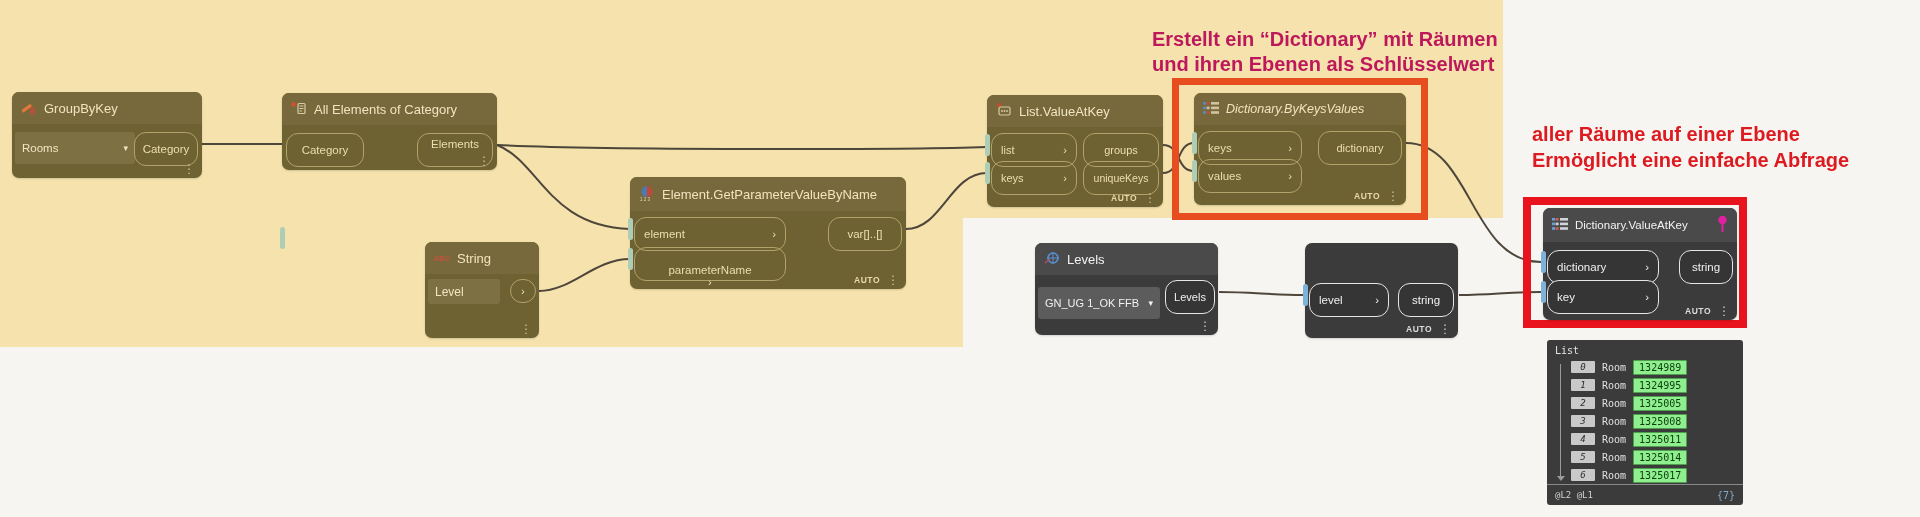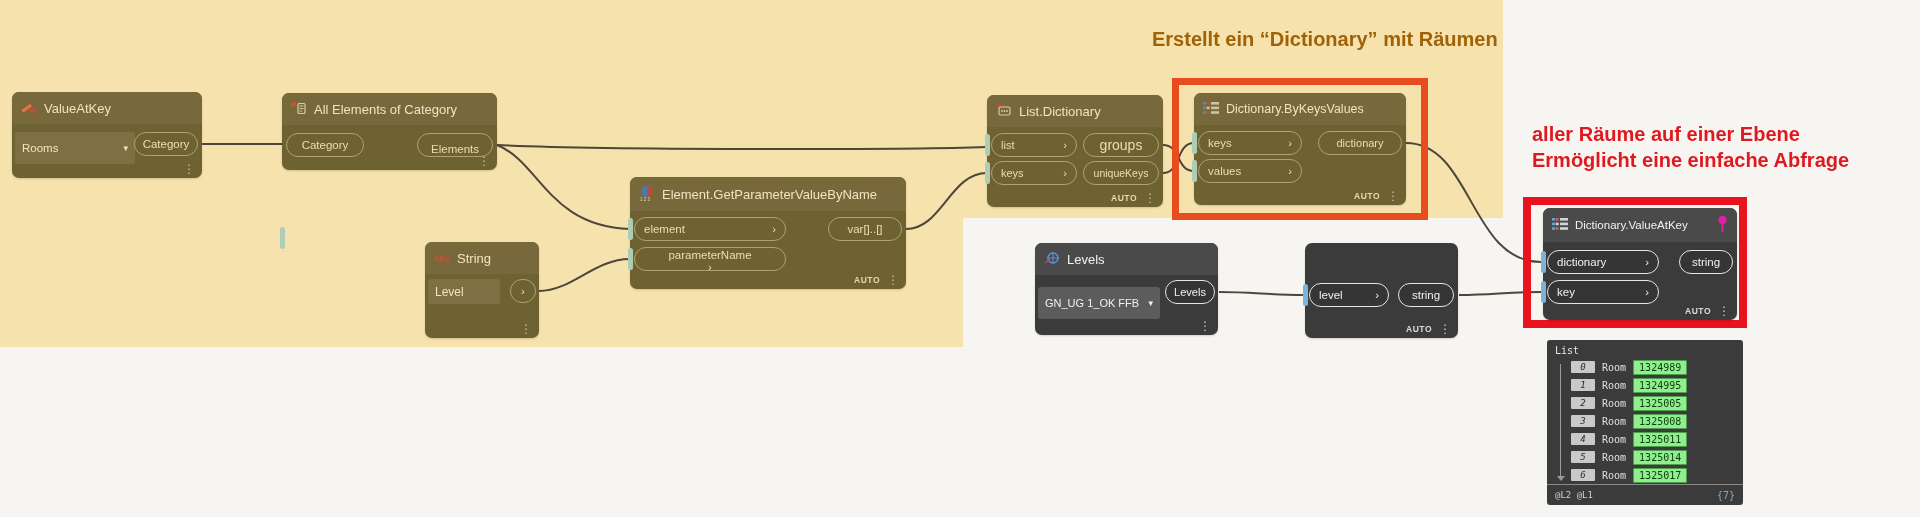--- a/index.html
+++ b/index.html
@@ -15,21 +15,21 @@
   
   .node{position:absolute;border-radius:7px;box-shadow:0 1px 2px rgba(0,0,0,.15);}
   .node.olive{background:var(--olive-body);}
   .node.dark{background:var(--dark-body);}
   .hdr{position:absolute;left:0;top:0;right:0;display:flex;align-items:center;gap:7px;
        padding:0 9px;border-radius:7px 7px 0 0;box-sizing:border-box;}
   .olive .hdr{background:var(--olive-head);color:#f0e5c0;}
   .dark  .hdr{background:var(--dark-head);color:#f2f2f2;}
   .hdr .ttl{white-space:nowrap;overflow:hidden;}
   .pill{position:absolute;display:flex;align-items:center;justify-content:space-between;
-        box-sizing:border-box;border-radius:12px;font-size:11.5px;padding:1px 9px;height:24px;}
+        box-sizing:border-box;border-radius:12px;font-size:11.5px;padding:16px 9px;height:24px;}
   .olive .pill{border:1px solid var(--olive-line);color:var(--olive-text);}
   .dark  .pill{border:1px solid var(--dark-line);color:var(--dark-text);background:#353535;}
   .pill.out{justify-content:center;}
   .nub{position:absolute;width:5px;height:22px;border-radius:3px;left:-2px;}
   .olive .nub{background:#aecdb6;}
   .dark  .nub{background:#7fb2d9;}
   .ddown{position:absolute;display:flex;align-items:center;justify-content:space-between;
          box-sizing:border-box;height:25px;padding:16px 7px;font-size:11.5px;border-radius:3px;}
   .olive .ddown{background:#7d7144;color:#f0e5c0;}
   .dark  .ddown{background:#5c5c5c;color:#f2f2f2;margin-top:7px;}
@@ -38,21 +38,21 @@
   .footer{position:absolute;right:7px;bottom:4px;display:flex;align-items:center;gap:7px;}
   .lacing{font-size:8.5px;font-weight:bold;letter-spacing:.5px;}
   .olive .lacing{color:#ead9a8;} .dark .lacing{color:#dcdcdc;}
   .dots{font-size:12px;line-height:10px;}
   .olive .dots{color:#cfc29a;} .dark .dots{color:#cfcfcf;}
   
   .hl{position:absolute;box-sizing:border-box;}
   .hl.orange{border:7px solid #e84d1f;}
   .hl.red{border:8px solid #e8131c;}
   .note{position:absolute;font-size:20px;font-weight:600;line-height:25px;white-space:nowrap;}
-  .note.orange{color:#a16207;}
+  .note.orange{color:#be185d;}
   .note.red{color:#de1a21;}
   
   .preview{position:absolute;background:#3b3b3b;border-radius:3px;
            font-family:"DejaVu Sans Mono",monospace;color:#e4e4e4;}
   .preview .phead{font-size:10px;padding:5px 0 2px 8px;}
   .prow{display:flex;align-items:center;gap:7px;height:18px;padding-left:24px;}
   .idx{display:inline-flex;align-items:center;justify-content:center;min-width:24px;height:12px;
        background:#c9c9c9;color:#2c2c2c;font-size:9px;font-style:italic;border-radius:1px;}
   .rlabel{font-size:10px;color:#e0e0e0;}
   .gbadge{font-size:10px;background:#8fef8f;color:#0c3c0c;border:1px solid #4f9f4f;
@@ -91,21 +91,21 @@
   </svg>
 
   <div class="node olive" style="left:12px;top:92px;width:190px;height:86px;">
     <div class="hdr" style="height:32px;font-size:13px;">
       <span>
         <svg width="16" height="16" viewBox="0 0 16 16">
           <rect x="0" y="8" width="11" height="3.2" rx="1" transform="rotate(-36 5 9)" fill="#e0783c"></rect>
           <path d="M9 9.5h5M9 12h5M9 14.5h5" stroke="#d04838" stroke-width="1.3"></path>
         </svg>
       </span>
-      <span class="ttl">ValueAtKey</span>
+      <span class="ttl">GroupByKey</span>
     </div>
     <div class="ddown" style="left:3px;top:40px;width:120px;">
       <span>Rooms</span>
       <span style="font-size:9px;">▾</span>
     </div>
     <div class="pill out" style="right:4px;top:40px;width:64px;">
         <span>Category</span>
       </div>
     <div class="footer">
         <span class="dots">⋮</span>
@@ -185,48 +185,48 @@
     <div class="hdr" style="height:32px;font-size:13px;">
       <span>
         <svg width="16" height="16" viewBox="0 0 16 16">
           <circle cx="3" cy="3" r="2" fill="#d04830"></circle>
           <rect x="3" y="5" width="11" height="8" rx="1.5" fill="none" stroke="#d8cca6" stroke-width="1.2"></rect>
           <circle cx="6" cy="9" r=".9" fill="#d8cca6"></circle>
             <circle cx="8.5" cy="9" r=".9" fill="#d8cca6"></circle>
             <circle cx="11" cy="9" r=".9" fill="#d8cca6"></circle>
         </svg>
       </span>
-      <span class="ttl">List.Dictionary</span>
+      <span class="ttl">List.ValueAtKey</span>
     </div>
     <span class="nub" style="top:39px;"></span>
     <span class="nub" style="top:67px;"></span>
     <div class="pill" style="left:4px;top:38px;width:86px;font-size:11px;">
       <span>list</span>
         <span>›</span>
       </div>
     <div class="pill" style="left:4px;top:66px;width:86px;font-size:11px;">
       <span>keys</span>
         <span>›</span>
       </div>
-    <div class="pill out" style="right:4px;top:38px;width:76px;font-size:14px;">
+    <div class="pill out" style="right:4px;top:38px;width:76px;font-size:11px;">
       <span>groups</span>
       </div>
     <div class="pill out" style="right:4px;top:66px;width:76px;font-size:10.5px;">
       <span>uniqueKeys</span>
       </div>
     <div class="footer">
       <span class="lacing">AUTO</span>
       <span class="dots">⋮</span>
     </div>
   </div>
 
   <div class="hl orange" style="left:1172px;top:78px;width:256px;height:142px;"></div>
 
   <div class="node olive" style="left:1194px;top:93px;width:212px;height:112px;">
-    <div class="hdr" style="height:32px;font-size:12.5px;">
+    <div class="hdr" style="height:32px;font-size:12.5px;font-style:italic;">
       <span>
         <svg width="16" height="14" viewBox="0 0 16 14">
           <rect x="0" y="1" width="3" height="2.6" fill="#5a88b8"></rect>
             <rect x="3.6" y="1" width="3" height="2.6" fill="#c05040"></rect>
             <rect x="8" y="1" width="8" height="2.6" fill="#cfc3a0"></rect>
           <rect x="0" y="5.6" width="3" height="2.6" fill="#5a88b8"></rect>
             <rect x="3.6" y="5.6" width="3" height="2.6" fill="#cfc3a0"></rect>
             <rect x="8" y="5.6" width="8" height="2.6" fill="#cfc3a0"></rect>
           <rect x="0" y="10.2" width="3" height="2.6" fill="#5a88b8"></rect>
             <rect x="3.6" y="10.2" width="3" height="2.6" fill="#c05040"></rect>
@@ -331,20 +331,21 @@
       <span>string</span>
       </div>
     <div class="footer">
       <span class="lacing">AUTO</span>
       <span class="dots">⋮</span>
     </div>
   </div>
 
   <div class="note orange" style="left:1152px;top:27px;">
     <div>Erstellt ein “Dictionary” mit Räumen</div>
+    <div>und ihren Ebenen als Schlüsselwert</div>
   </div>
   <div class="note red" style="left:1532px;top:121px;line-height:26px;">
     <div>aller Räume auf einer Ebene</div>
     <div>Ermöglicht eine einfache Abfrage</div>
   </div>
 
   <div class="preview" style="left:1547px;top:340px;width:196px;height:165px;">
     <div class="phead">List</div>
     <div class="guide" style="height:112px;"></div>
     <div class="guide-arrow" style="top:136px;"></div>

